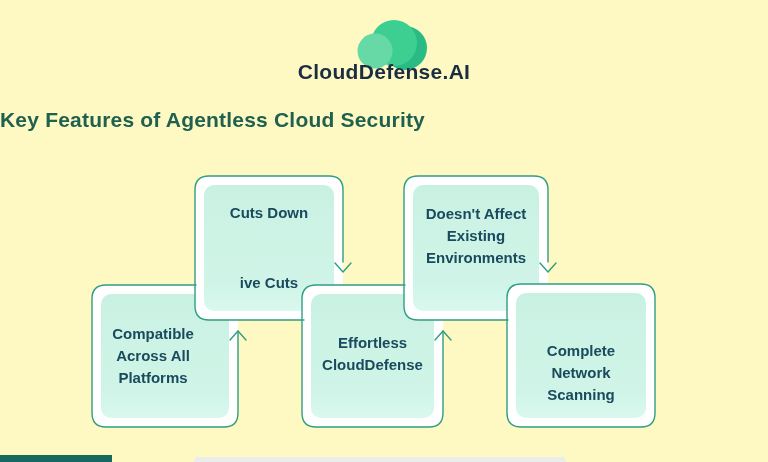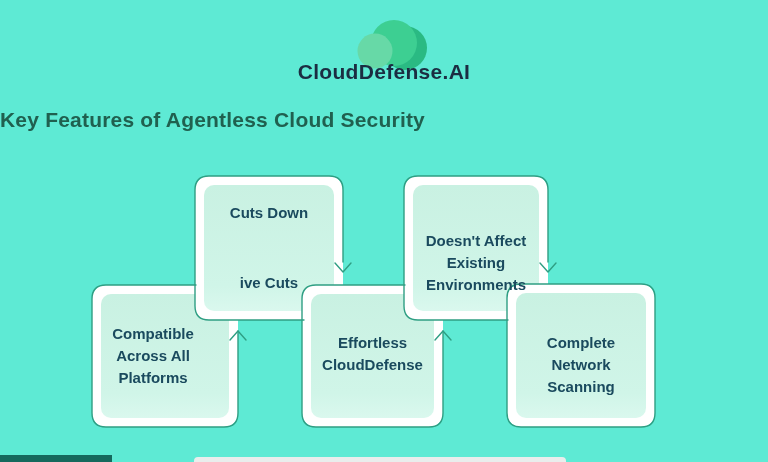--- a/index.html
+++ b/index.html
@@ -1,40 +1,40 @@
 <!DOCTYPE html>
 <html><head>
 <meta charset="utf-8">
 <style>
   html,body{margin:0;padding:0;background:#ffffff;}
   .canvas{
-    position:relative;width:768px;height:462px;background:#5eead4;overflow:hidden;
+    position:relative;width:768px;height:462px;background:#fef9c3;overflow:hidden;
     font-family:"Liberation Sans", sans-serif;
   }
   .brand{
     position:absolute;top:60px;left:0;width:100%;text-align:center;
     font-size:21px;font-weight:700;color:#1b2d42;letter-spacing:0.3px;
   }
   .title{
     position:absolute;top:108px;left:0;width:100%;text-align:left;
     font-size:21px;font-weight:700;color:#20604f;letter-spacing:0.2px;
   }
   .logo-svg{position:absolute;left:342px;top:12px;}
   .diagram-svg{position:absolute;left:0;top:0;}
   .label{
     position:absolute;display:flex;flex-direction:column;justify-content:center;
     align-items:center;text-align:center;font-weight:700;font-size:15px;
     line-height:22px;color:#1a4a5e;
   }
   .label span{white-space:nowrap;}
   .lbl-cuts{left:204px;top:185px;width:130px;height:126px;gap:48px;}
-  .lbl-doesnt{left:413px;top:200px;width:126px;height:126px;}
+  .lbl-doesnt{left:413px;top:173px;width:126px;height:126px;}
   .lbl-compatible{left:101px;top:294px;width:104px;height:124px;border-radius:21px;}
   .lbl-effortless{left:311px;top:294px;width:123px;height:120px;}
-  .lbl-complete{left:516px;top:302px;width:130px;height:125px;}
+  .lbl-complete{left:516px;top:310px;width:130px;height:125px;}
   .accent-bar{position:absolute;left:0;bottom:0;width:112px;height:7px;background:#15695d;}
   .cutoff-bar{position:absolute;left:194px;bottom:0;width:372px;height:5px;background:#e9edec;border-radius:4px 4px 0 0;}
 </style>
 </head>
 <body>
 
 <div class="canvas">
 
   <svg class="logo-svg" width="95" height="58" viewBox="0 0 95 58">
     <circle cx="63" cy="36" r="22" fill="#2aba83"></circle>

